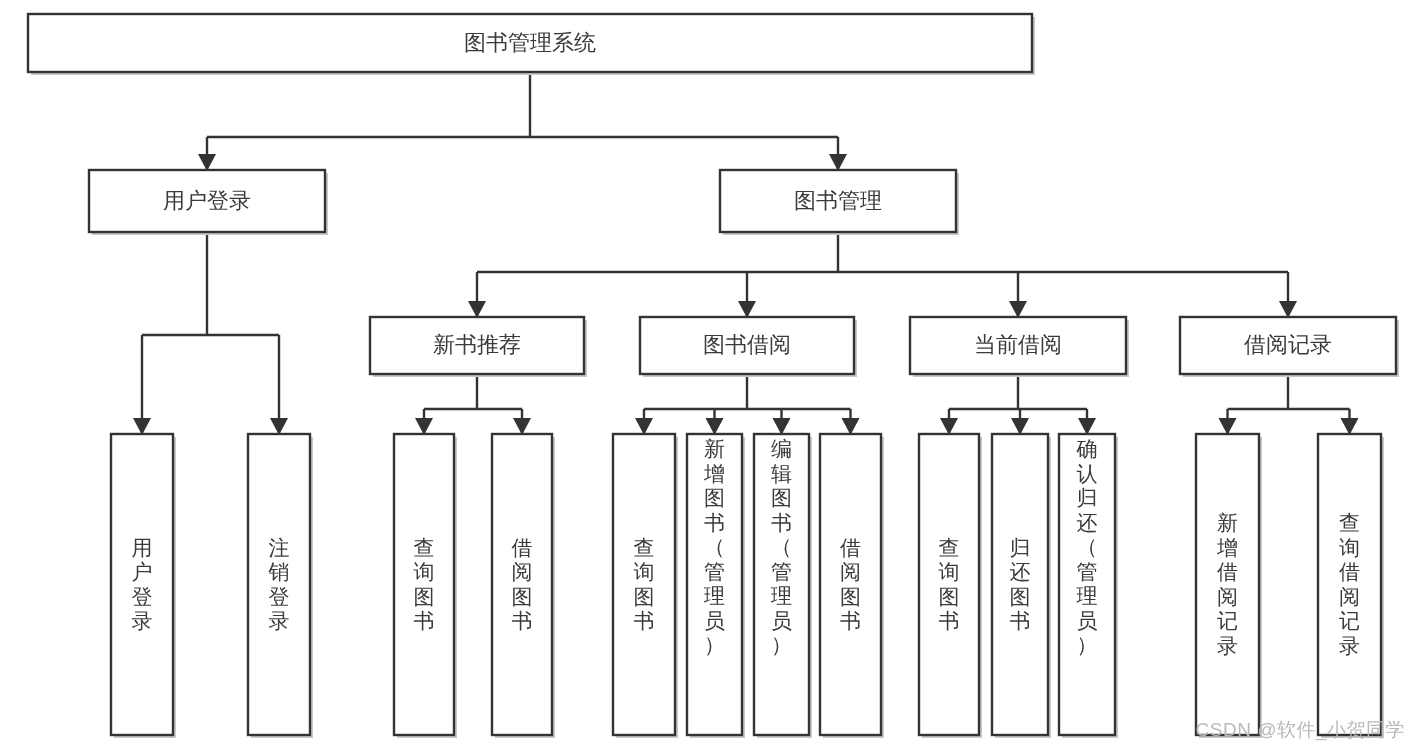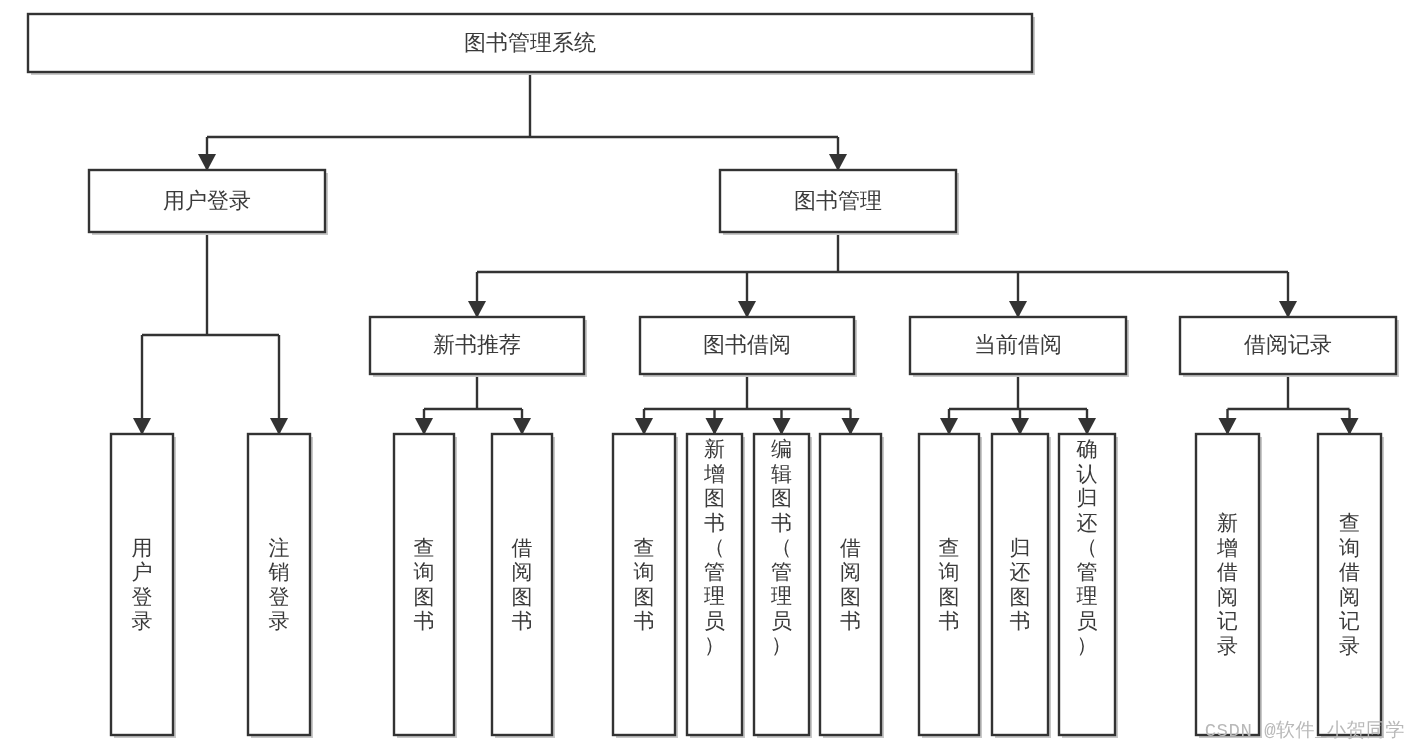--- a/index.html
+++ b/index.html
@@ -54,21 +54,21 @@
   .node-label-v {
     font-family: "Liberation Sans", "DejaVu Sans", sans-serif;
     fill: #3a3a3a;
     font-size: 21px;
     text-anchor: middle;
   }
   .watermark {
     position: absolute;
     right: 8px;
     bottom: 4px;
-    font-family: Liberation Mono, monospace;
+    font-family: Liberation Sans, sans-serif;
     font-size: 19px;
     color: #b9b9b9;
     white-space: nowrap;
     letter-spacing: 0.5px;
     pointer-events: none;
   }
 </style>
 </head>
 <body>
 

